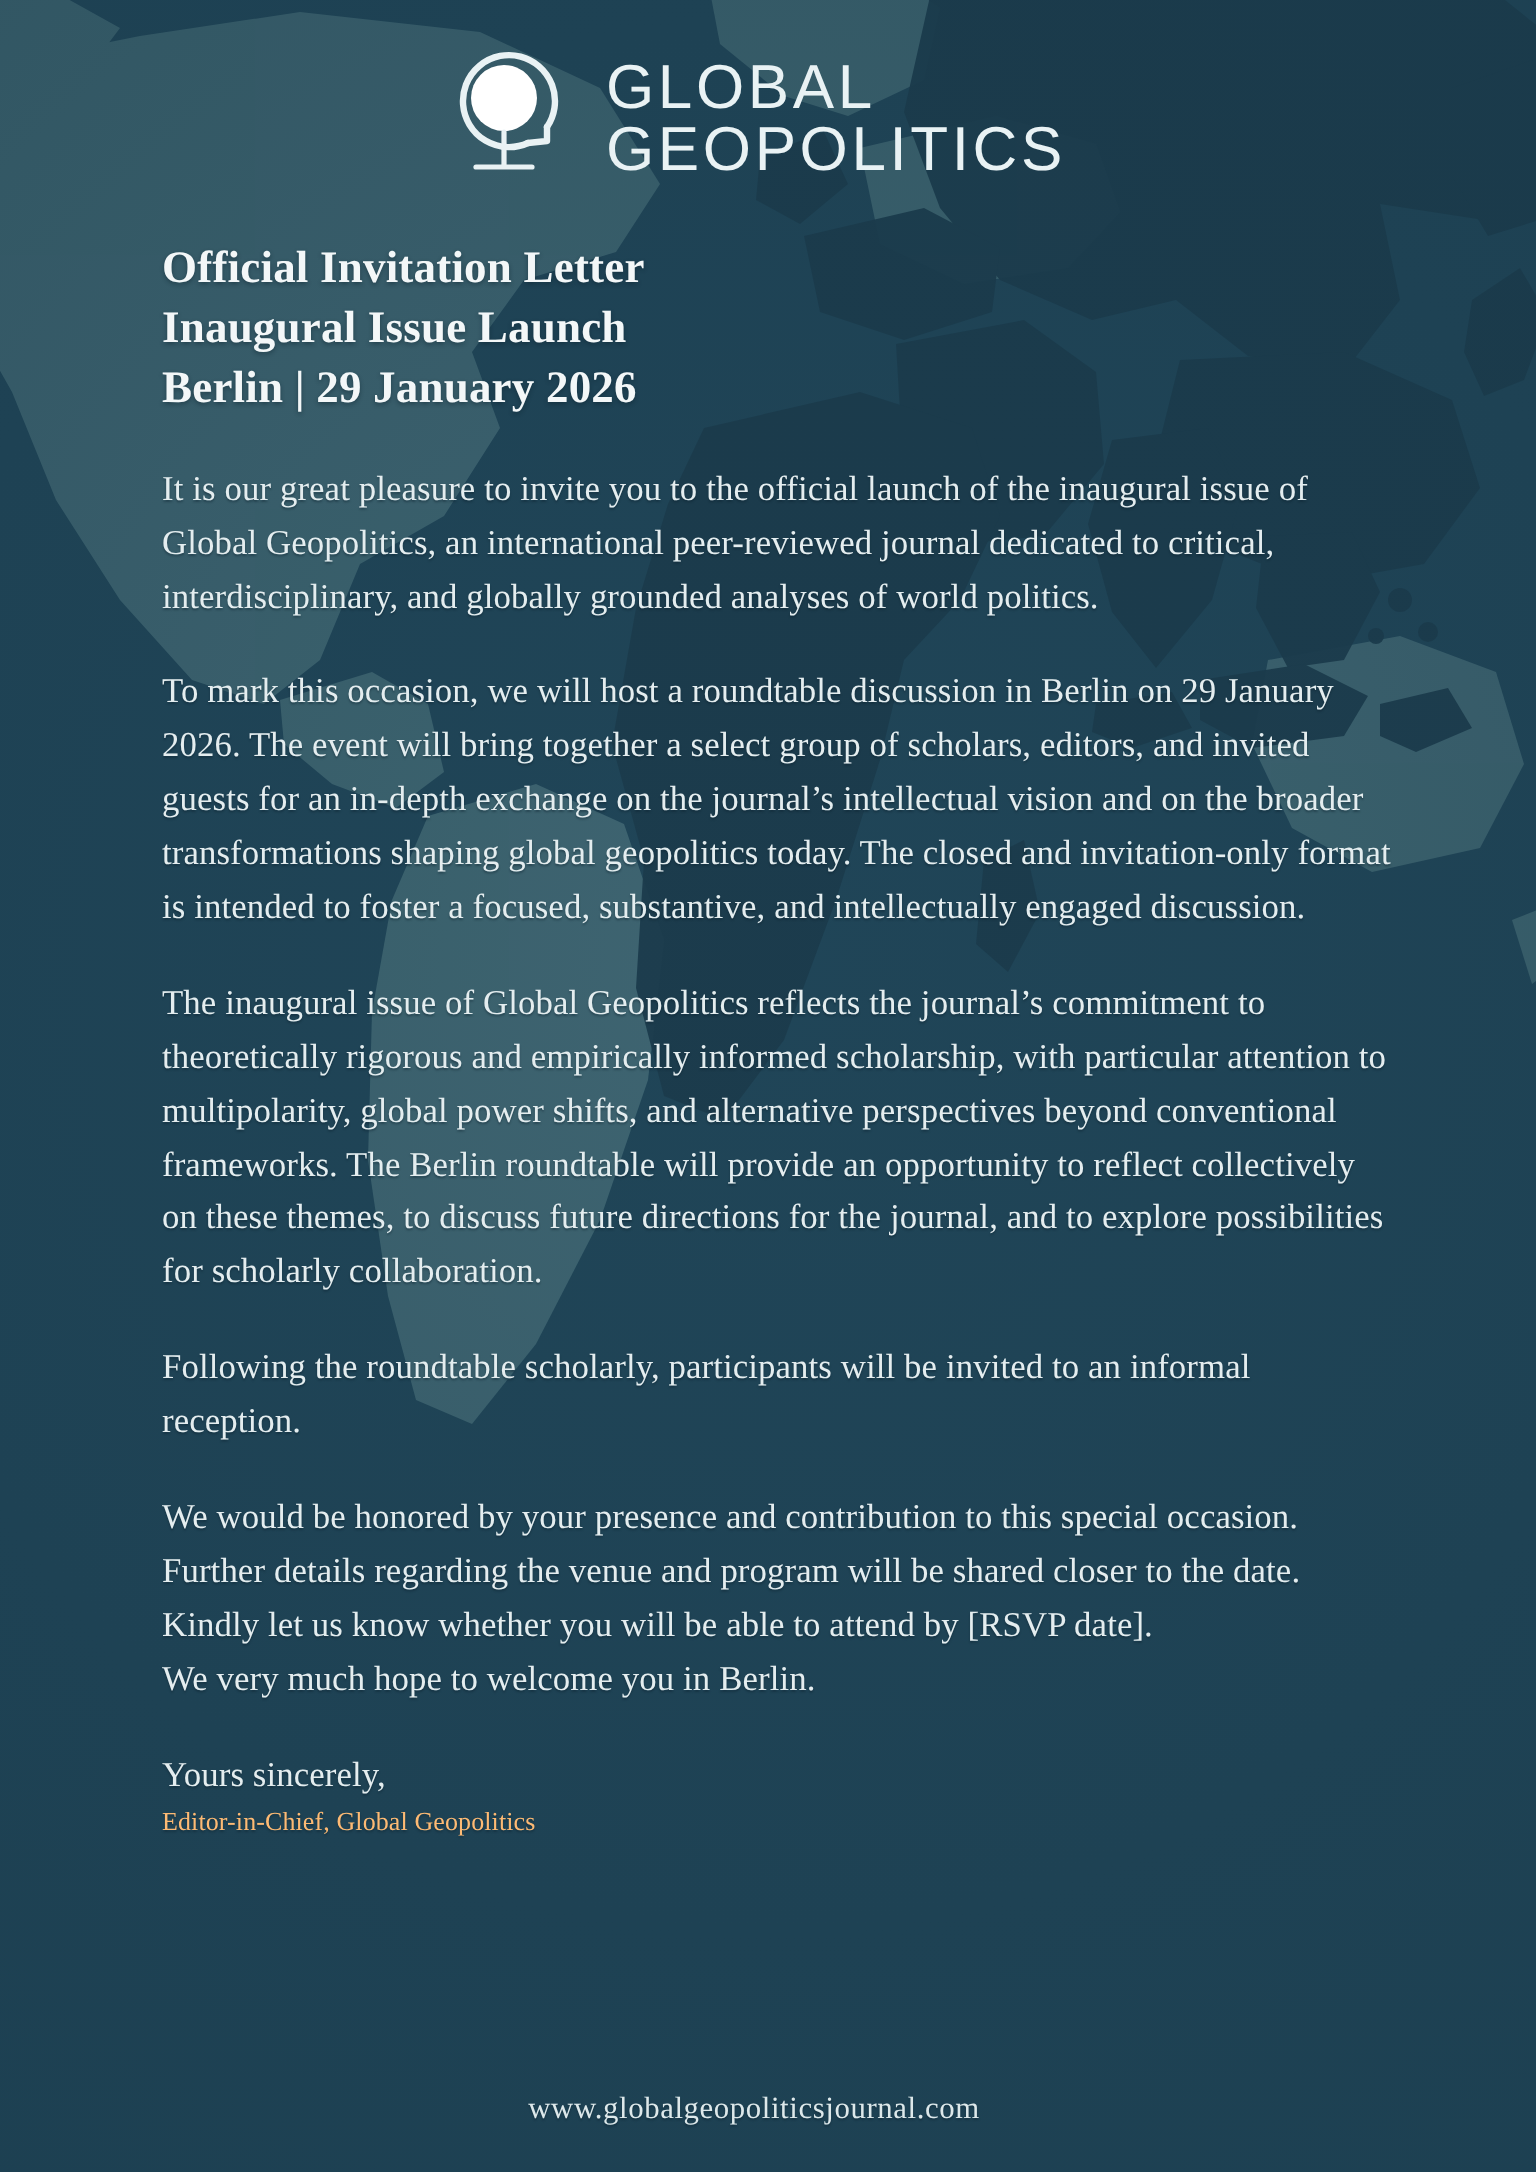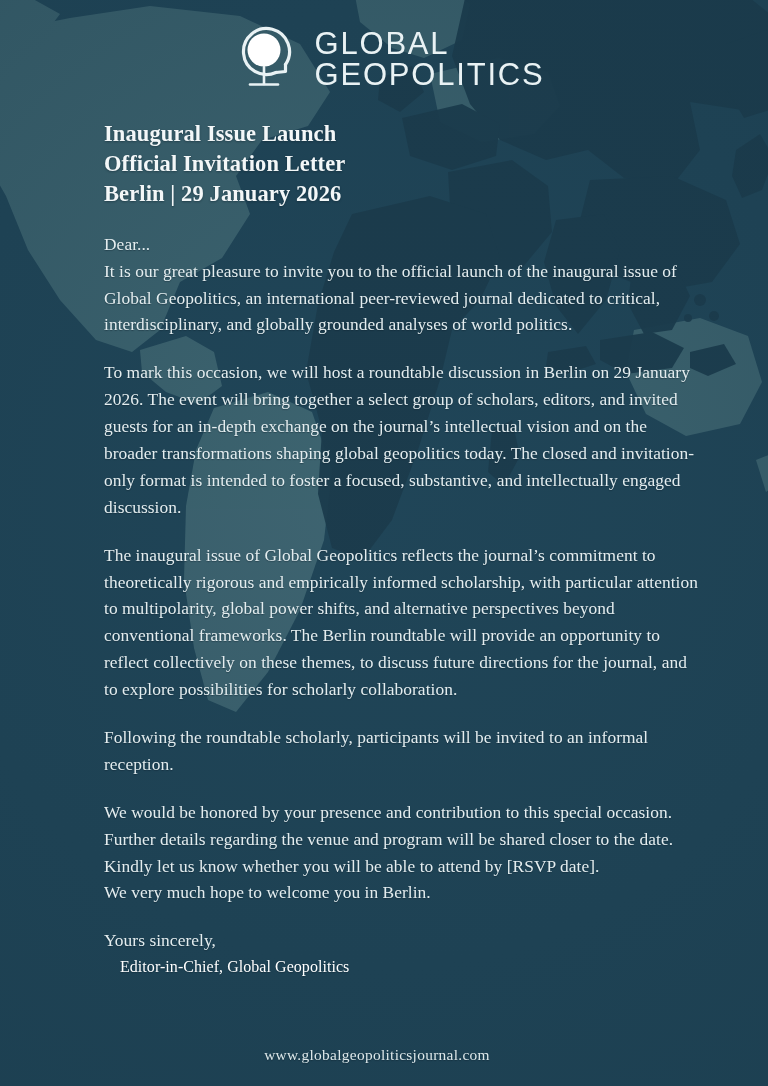--- a/index.html
+++ b/index.html
@@ -36,21 +36,21 @@
     z-index: 1;
     pointer-events: none;
     background:
       radial-gradient(ellipse 95% 70% at 50% 45%, rgba(24,56,72,0.12) 0%, rgba(24,56,72,0.46) 100%);
   }
 
   
   #content {
     position: relative;
     z-index: 2;
-    padding: 0 70px 0 104px;
+    padding: 0 70px 0 81px;
     height: 100%;
     box-sizing: border-box;
   }
 
   
   .logo-block {
     display: flex;
     align-items: center;
     justify-content: center;
     gap: 17px;
@@ -103,23 +103,23 @@
 
   .closing { margin: 21px 0 0 0; }
 
   .sign-name {
     margin: 27px 0 0 0;
     font-weight: bold;
     font-size: 17.4px;
     color: #f3f7f8;
   }
   .sign-role {
-    margin: 1px 0 0 16px;
-    font-size: 16px;
-    color: #ffffff;
+    margin: 1px 0 0 0;
+    font-size: 13px;
+    color: #fdba74;
   }
 
   
   .footer {
     position: absolute;
     left: 0;
     right: 14px;
     bottom: 22px;
     text-align: center;
     font-size: 15.4px;
@@ -215,27 +215,26 @@
           <line x1="12" y1="60.5" x2="40" y2="60.5" stroke="#e9f2f4" stroke-width="2.6" stroke-linecap="round"></line>
         </svg>
       </span>
       <span class="logo-words">
         <span>GLOBAL</span>
         <span>GEOPOLITICS</span>
       </span>
     </div>
 
     <div class="heading">
+      <div>Official Invitation Letter</div>
       <div>Inaugural Issue Launch</div>
-      <div>Official Invitation Letter</div>
       <div>Berlin | 29 January 2026</div>
     </div>
 
     <div class="body-copy">
-      <p class="salutation">Dear...</p>
       <p class="para">It is our great pleasure to invite you to the official launch of the inaugural issue of Global Geopolitics, an international peer-reviewed journal dedicated to critical, interdisciplinary, and globally grounded analyses of world politics.</p>
       <p class="para">To mark this occasion, we will host a roundtable discussion in Berlin on 29 January 2026. The event will bring together a select group of scholars, editors, and invited guests for an in-depth exchange on the journal’s intellectual vision and on the broader transformations shaping global geopolitics today. The closed and invitation-only format is intended to foster a focused, substantive, and intellectually engaged discussion.</p>
       <p class="para">The inaugural issue of Global Geopolitics reflects the journal’s commitment to theoretically rigorous and empirically informed scholarship, with particular attention to multipolarity, global power shifts, and alternative perspectives beyond conventional frameworks. The Berlin roundtable will provide an opportunity to reflect collectively on these themes, to discuss future directions for the journal, and to explore possibilities for scholarly collaboration.</p>
       <p class="para">Following the roundtable scholarly, participants will be invited to an informal reception.</p>
       <p class="para tight">We would be honored by your presence and contribution to this special occasion. Further details regarding the venue and program will be shared closer to the date. Kindly let us know whether you will be able to attend by [RSVP date].</p>
       <p class="para tight">We very much hope to welcome you in Berlin.</p>
 
       <p class="closing">Yours sincerely,</p>
       <p class="sign-role">Editor-in-Chief, Global Geopolitics</p>
     </div>

